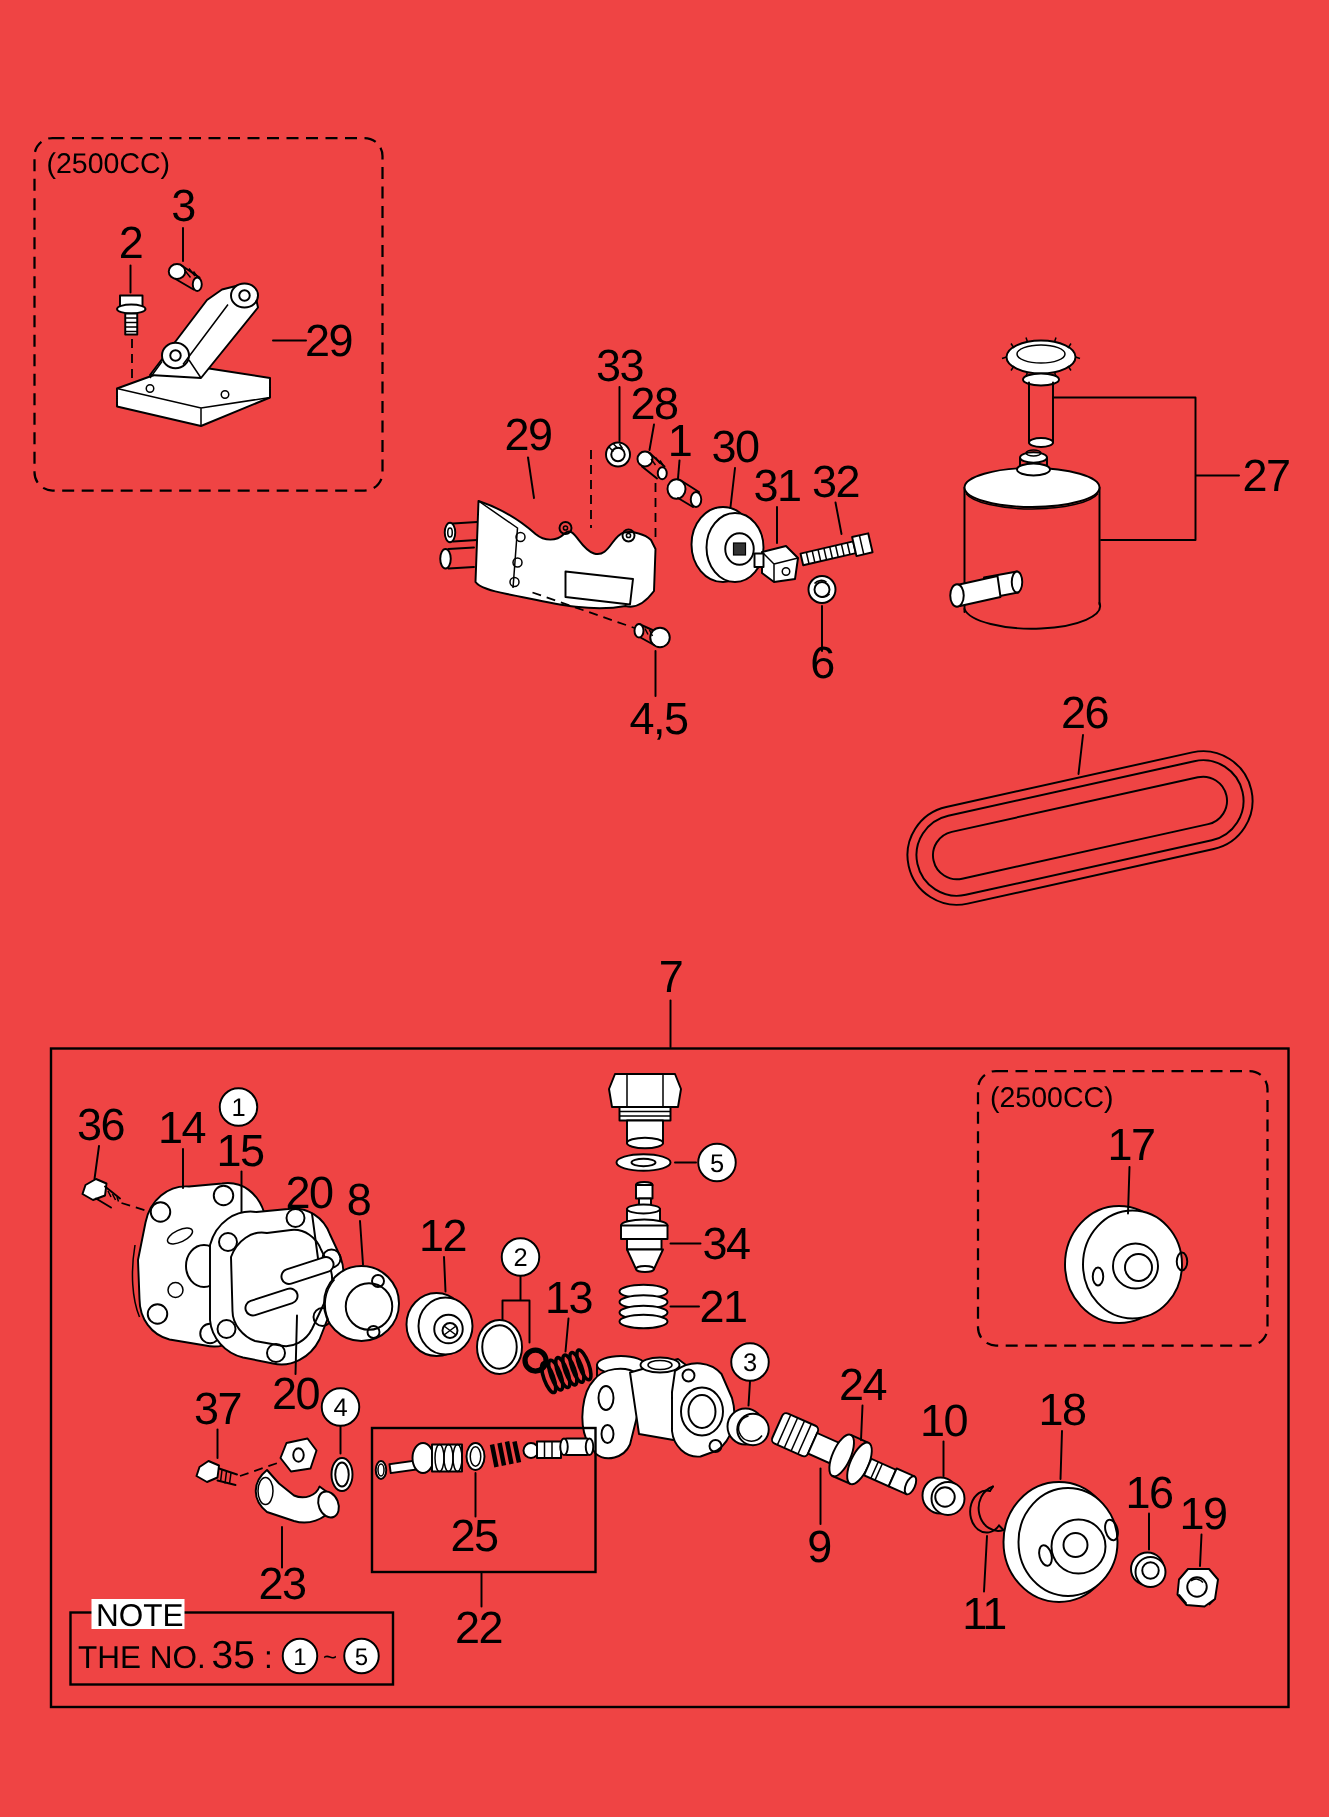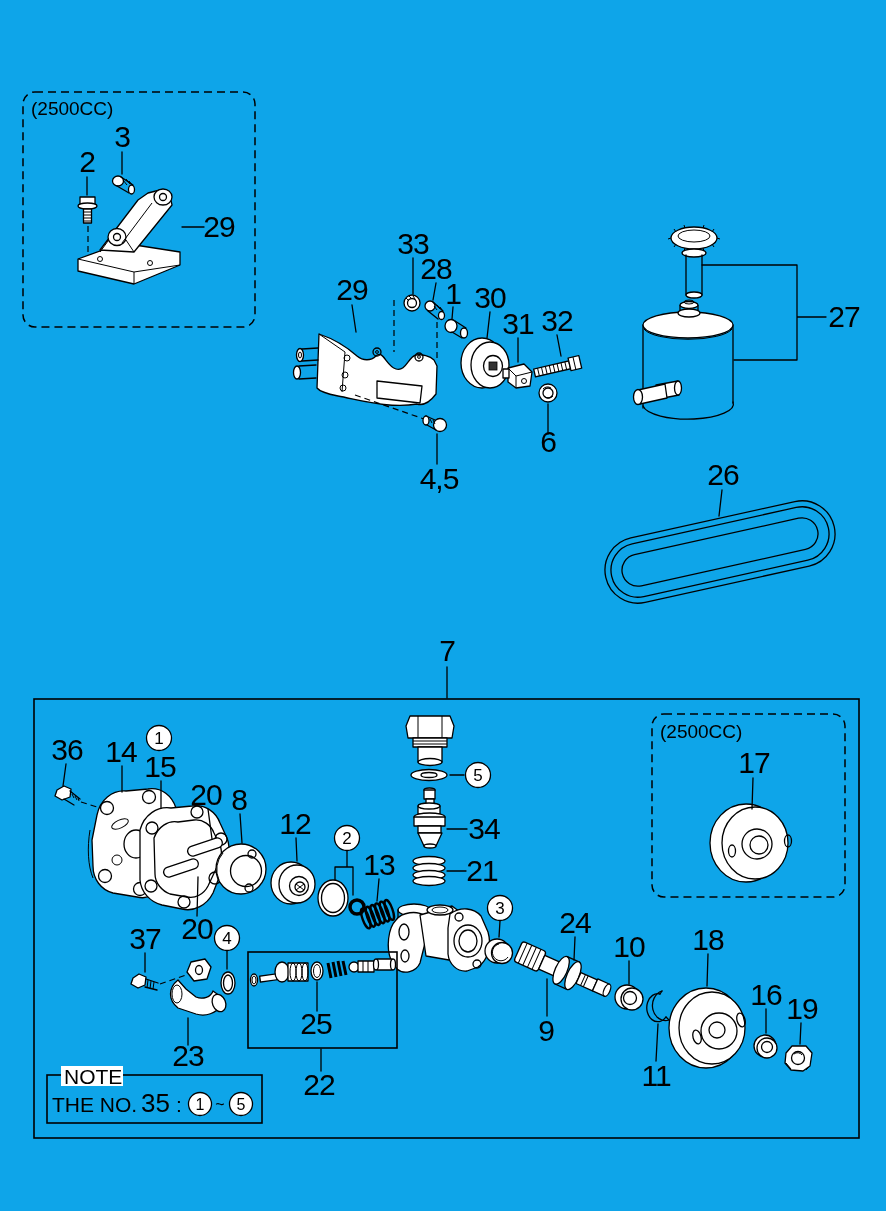--- a/index.html
+++ b/index.html
@@ -1,16 +1,16 @@
 <!DOCTYPE html>
 <html><head>
 <meta charset="utf-8">
 <style>
   html,body{margin:0;padding:0;background:#fff;}
-  .stage{position:relative;width:886px;height:1211px;background:#0ea5e9;overflow:hidden;}
+  .stage{position:relative;width:886px;height:1211px;background:#ef4444;overflow:hidden;}
   svg{display:block;}
   .ln{fill:none;stroke:#000;stroke-width:1.3;stroke-linecap:round;stroke-linejoin:round;}
   .lnw{fill:#fff;stroke:#000;stroke-width:1.3;stroke-linejoin:round;}
   .thin{fill:none;stroke:#000;stroke-width:1;}
   .dash{fill:none;stroke:#000;stroke-width:1.2;stroke-dasharray:6 4;}
   .boxdash{fill:none;stroke:#000;stroke-width:1.5;stroke-dasharray:8 5;}
   .box{fill:none;stroke:#000;stroke-width:1.6;}
   .callout{font-family:"Liberation Sans",sans-serif;font-size:30px;letter-spacing:-1px;fill:#000;text-anchor:middle;}
   .variant{font-family:"Liberation Sans",sans-serif;font-size:19px;fill:#000;text-anchor:start;}
   .circnum{font-family:"Liberation Sans",sans-serif;font-size:17px;fill:#000;text-anchor:middle;}

